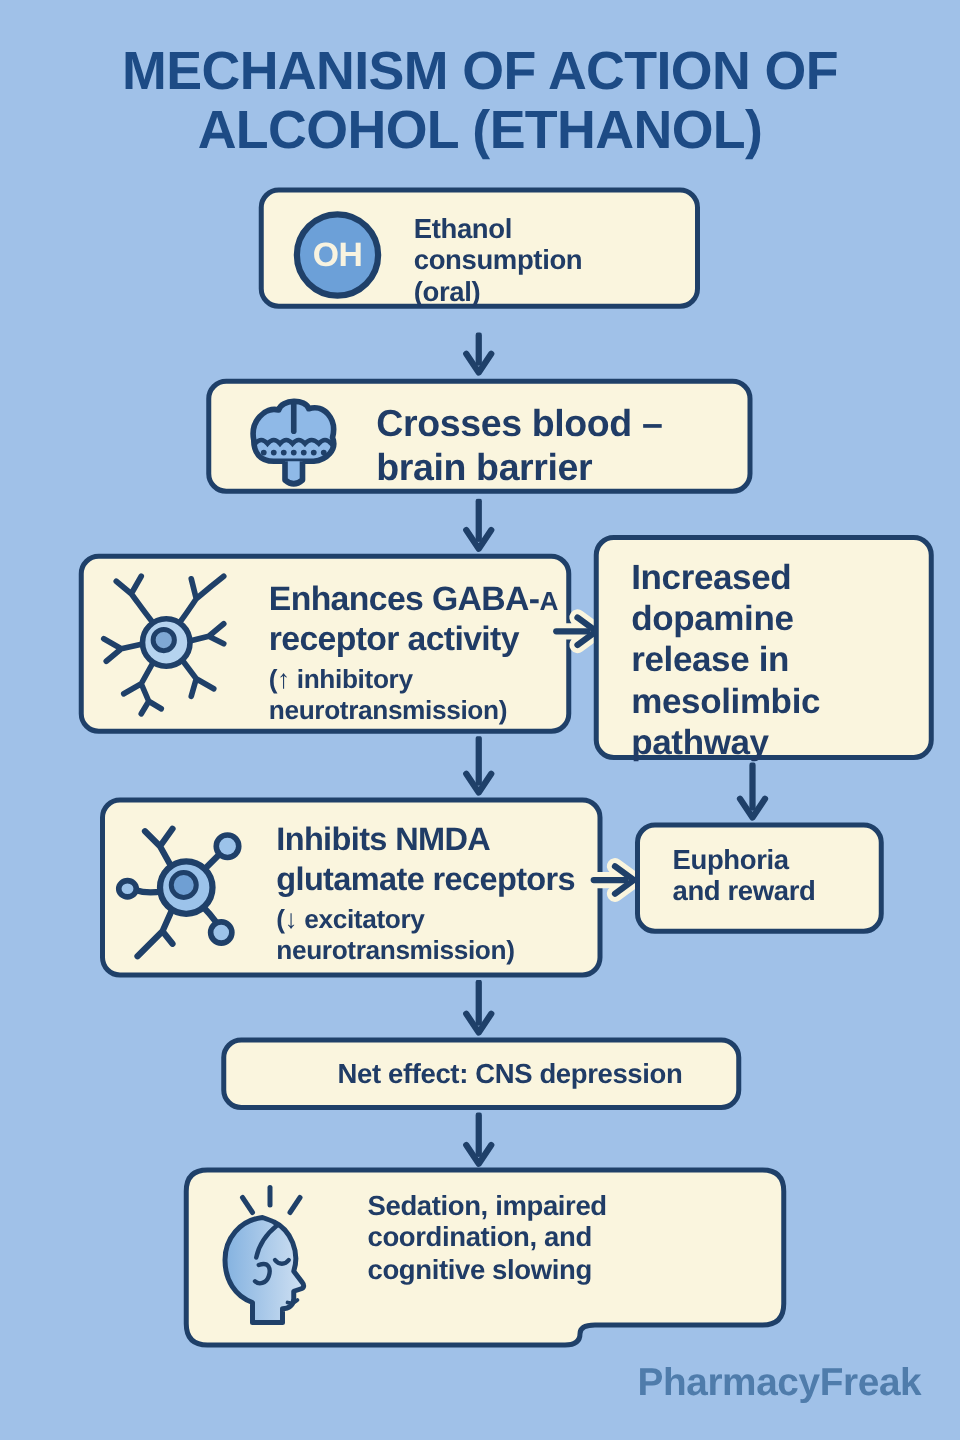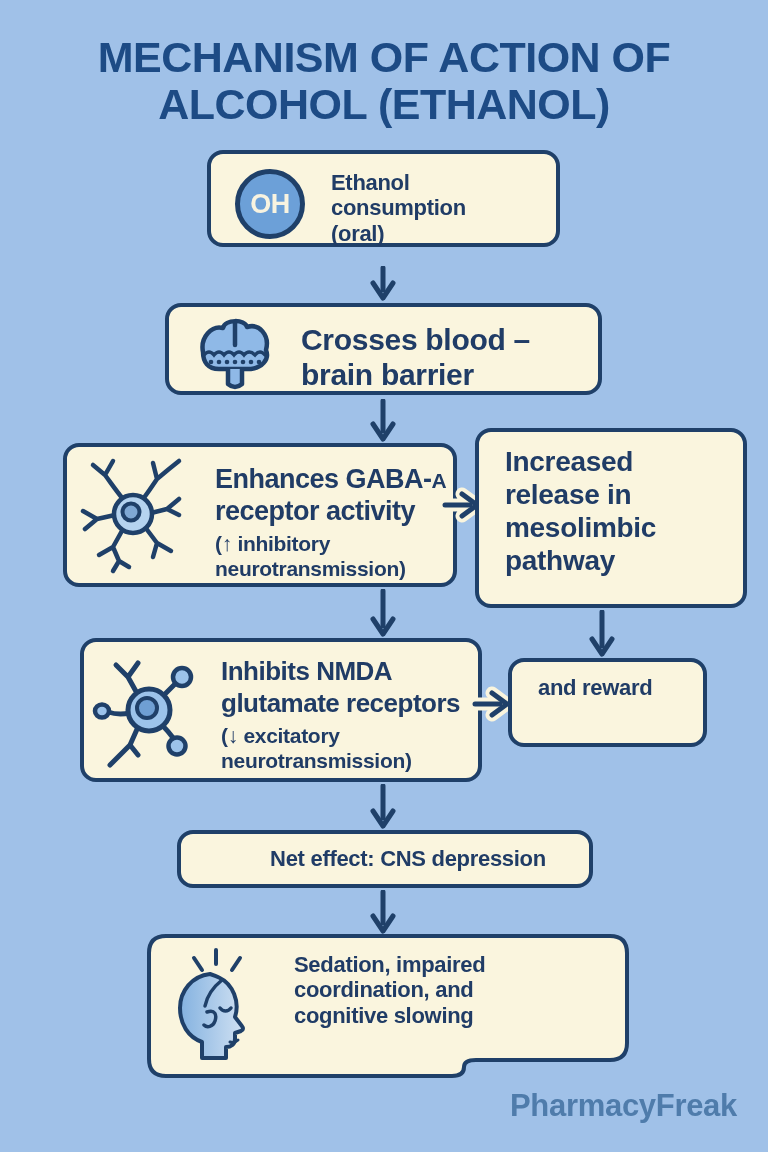--- a/index.html
+++ b/index.html
@@ -127,20 +127,21 @@
     </g>
     <g fill="none" stroke="#1f4069" stroke-width="5" stroke-linecap="round" stroke-linejoin="round">
       <line x1="3" y1="20" x2="28" y2="20"></line>
       <polyline points="20,9 35,20 20,31"></polyline>
     </g>
   </svg>
 
   <div class="fbox" style="left:475px;top:428px;width:272px;height:180px;">
     <div class="abs t-main28" style="left:26px;top:13px;">
       <div>Increased</div>
+      <div>dopamine</div>
       <div>release in</div>
       <div>mesolimbic</div>
       <div>pathway</div>
     </div>
   </div>
 
   <svg class="abs" style="left:368px;top:589px;" width="30" height="49">
     <line x1="15" y1="2" x2="15" y2="37" stroke="#1f4069" stroke-width="5" stroke-linecap="round"></line>
     <polyline points="5,30 15,45 25,30" fill="none" stroke="#1f4069" stroke-width="5" stroke-linecap="round" stroke-linejoin="round"></polyline>
   </svg>
@@ -181,20 +182,21 @@
       <polyline points="20,9 35,20 20,31"></polyline>
     </g>
     <g fill="none" stroke="#1f4069" stroke-width="5" stroke-linecap="round" stroke-linejoin="round">
       <line x1="3" y1="20" x2="28" y2="20"></line>
       <polyline points="20,9 35,20 20,31"></polyline>
     </g>
   </svg>
 
   <div class="fbox" style="left:508px;top:658px;width:199px;height:89px;">
     <div class="abs t-main" style="left:26px;top:13px;">
+      <div>Euphoria</div>
       <div>and reward</div>
     </div>
   </div>
 
   <svg class="abs" style="left:368px;top:784px;" width="30" height="46">
     <line x1="15" y1="2" x2="15" y2="34" stroke="#1f4069" stroke-width="5" stroke-linecap="round"></line>
     <polyline points="5,27 15,42 25,27" fill="none" stroke="#1f4069" stroke-width="5" stroke-linecap="round" stroke-linejoin="round"></polyline>
   </svg>
 
   <div class="fbox centerbox" style="left:177px;top:830px;width:416px;height:58px;">

